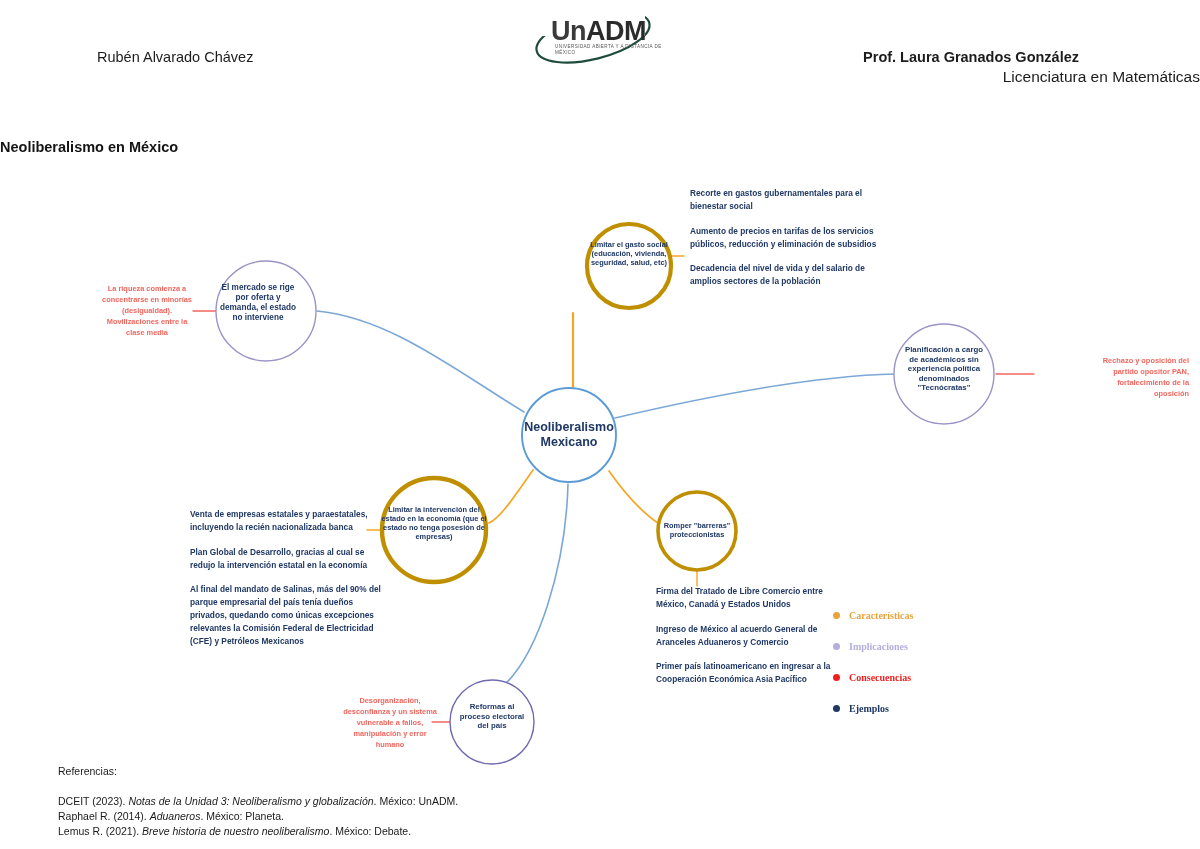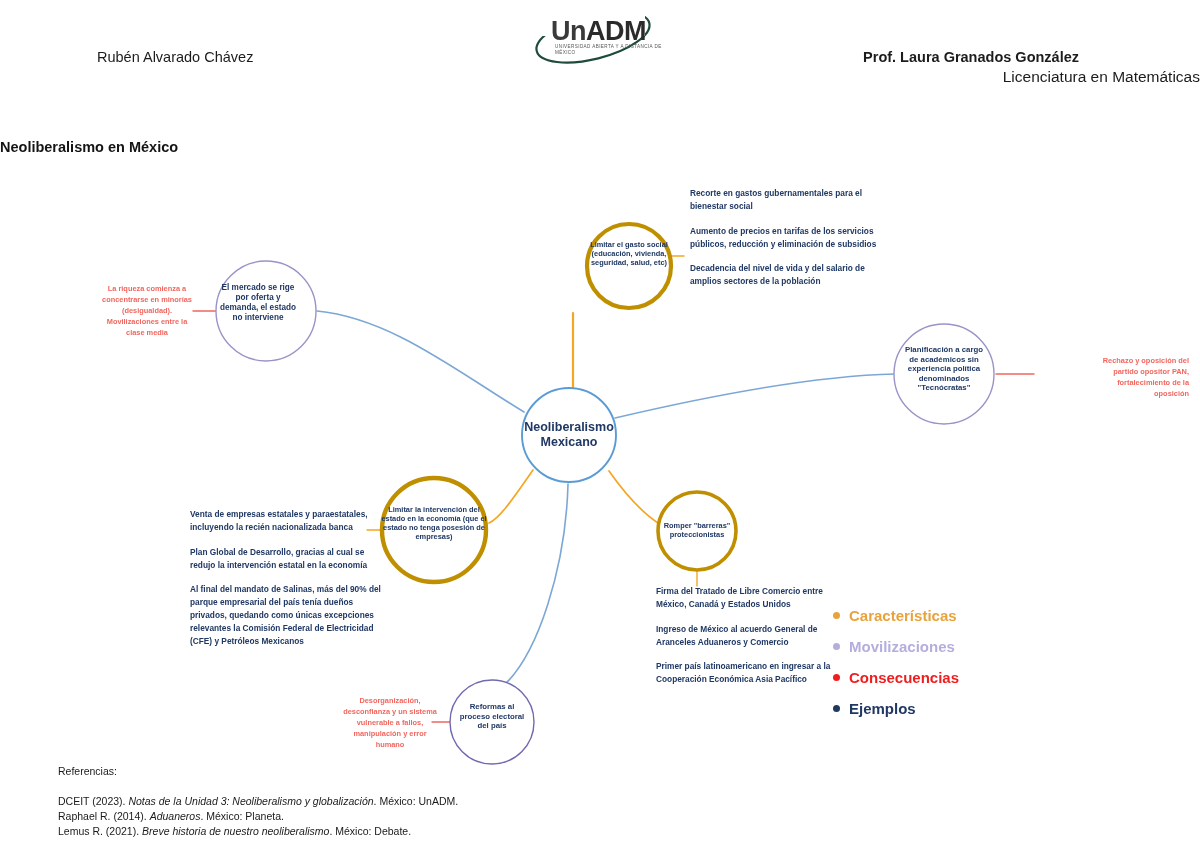--- a/index.html
+++ b/index.html
@@ -116,22 +116,23 @@
   #legend {
     position: absolute;
     left: 833px;
     top: 600px;
     width: 200px;
   }
   .legend-row {
     display: flex;
     align-items: center;
     height: 31px;
-    font-size: 15px;
-    font-weight: bold;
+    font-size: 10px;
+    font-weight: bold;
+    font-family: Liberation Serif, serif;
   }
   .legend-dot {
     width: 7px; height: 7px;
     border-radius: 50%;
     margin-right: 9px;
     flex: 0 0 auto;
   }
 
   
   #references {
@@ -238,21 +239,21 @@
     <p>Primer país latinoamericano en ingresar a la Cooperación Económica Asia Pacífico</p>
   </div>
 
   <div id="legend">
     <div class="legend-row">
       <span class="legend-dot" style="background:#e8a33d"></span>
       <span style="color:#e8a33d">Características</span>
     </div>
     <div class="legend-row">
       <span class="legend-dot" style="background:#b3aede"></span>
-      <span style="color:#b3aede">Movilizaciones</span>
+      <span style="color:#b3aede">Implicaciones</span>
     </div>
     <div class="legend-row">
       <span class="legend-dot" style="background:#f01f1f"></span>
       <span style="color:#f01f1f">Consecuencias</span>
     </div>
     <div class="legend-row">
       <span class="legend-dot" style="background:#1f3864"></span>
       <span style="color:#1f3864">Ejemplos</span>
     </div>
   </div>

